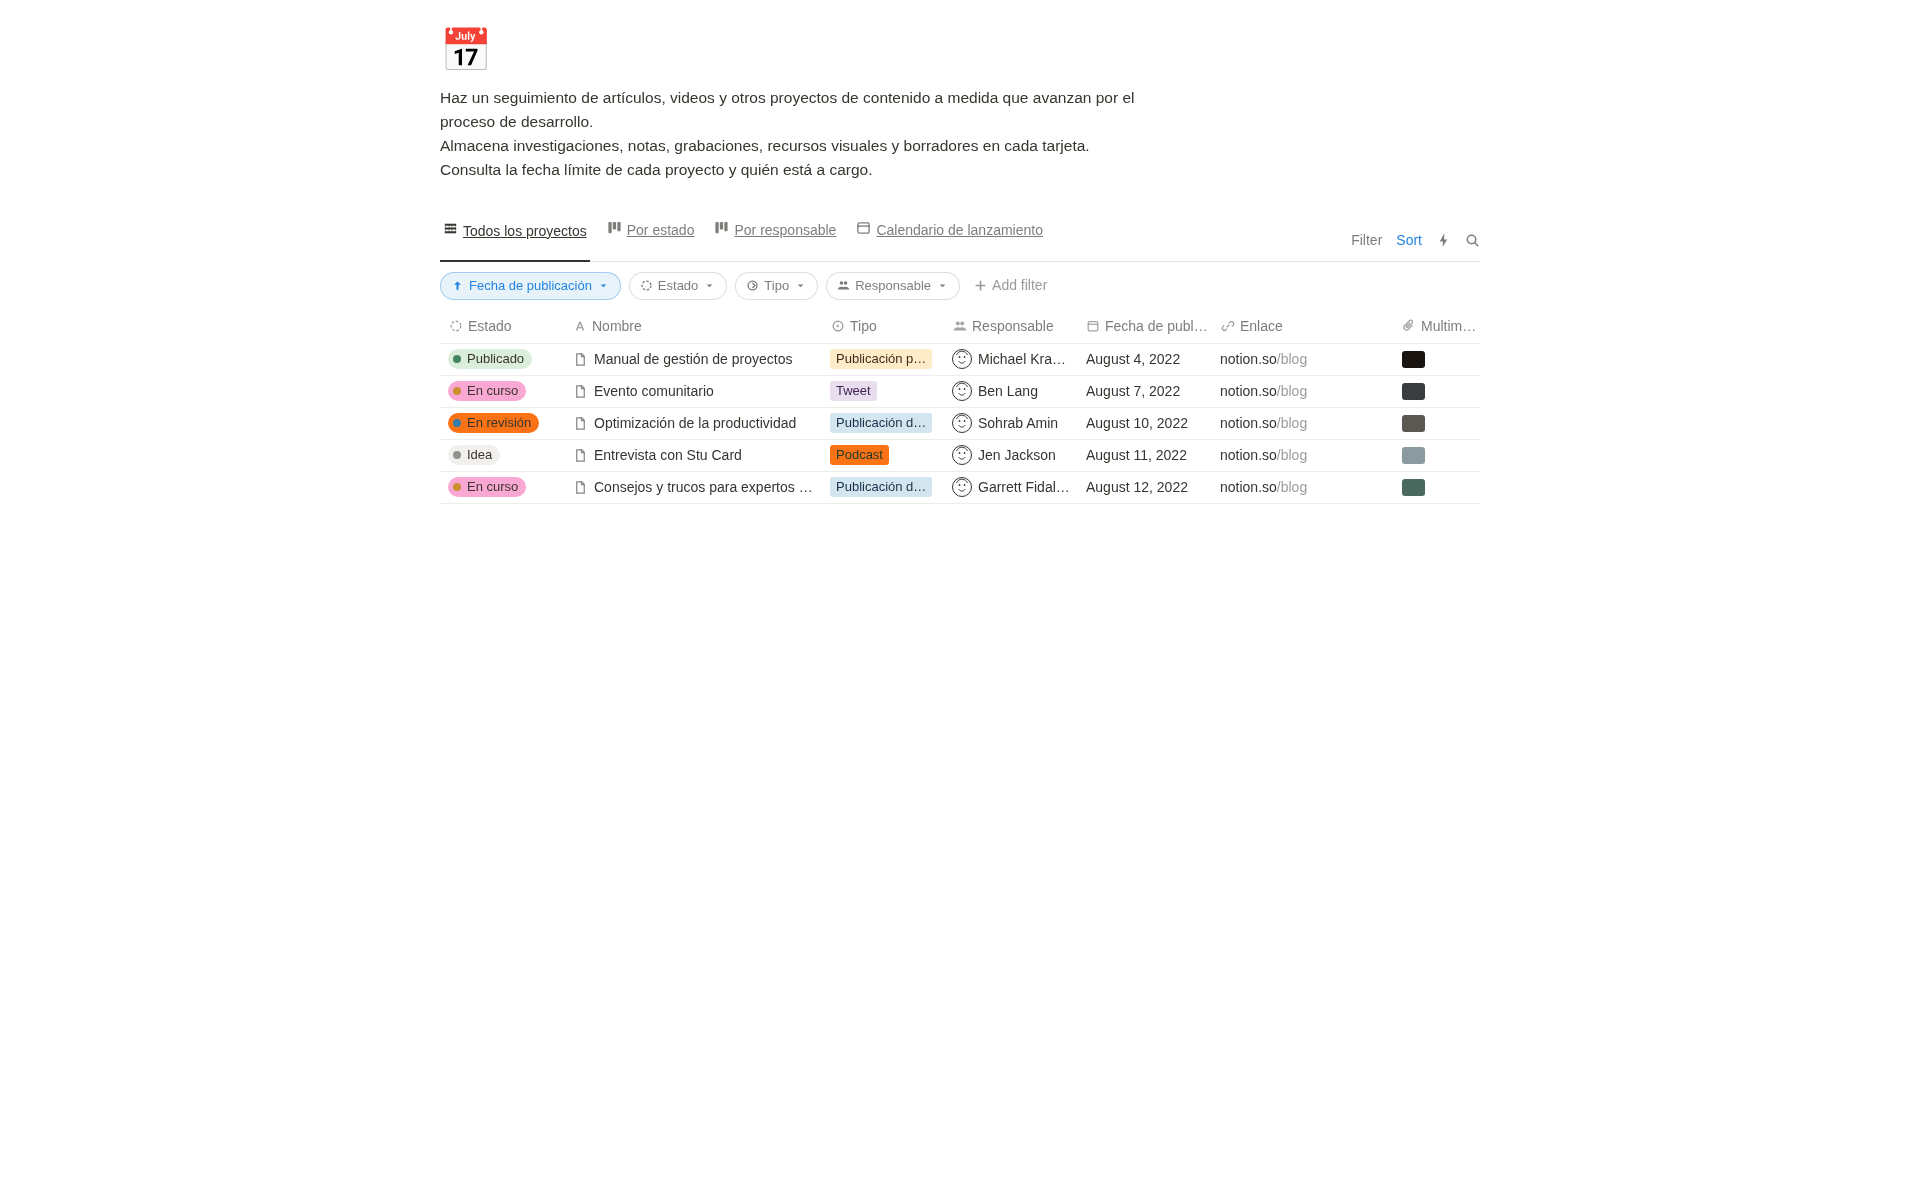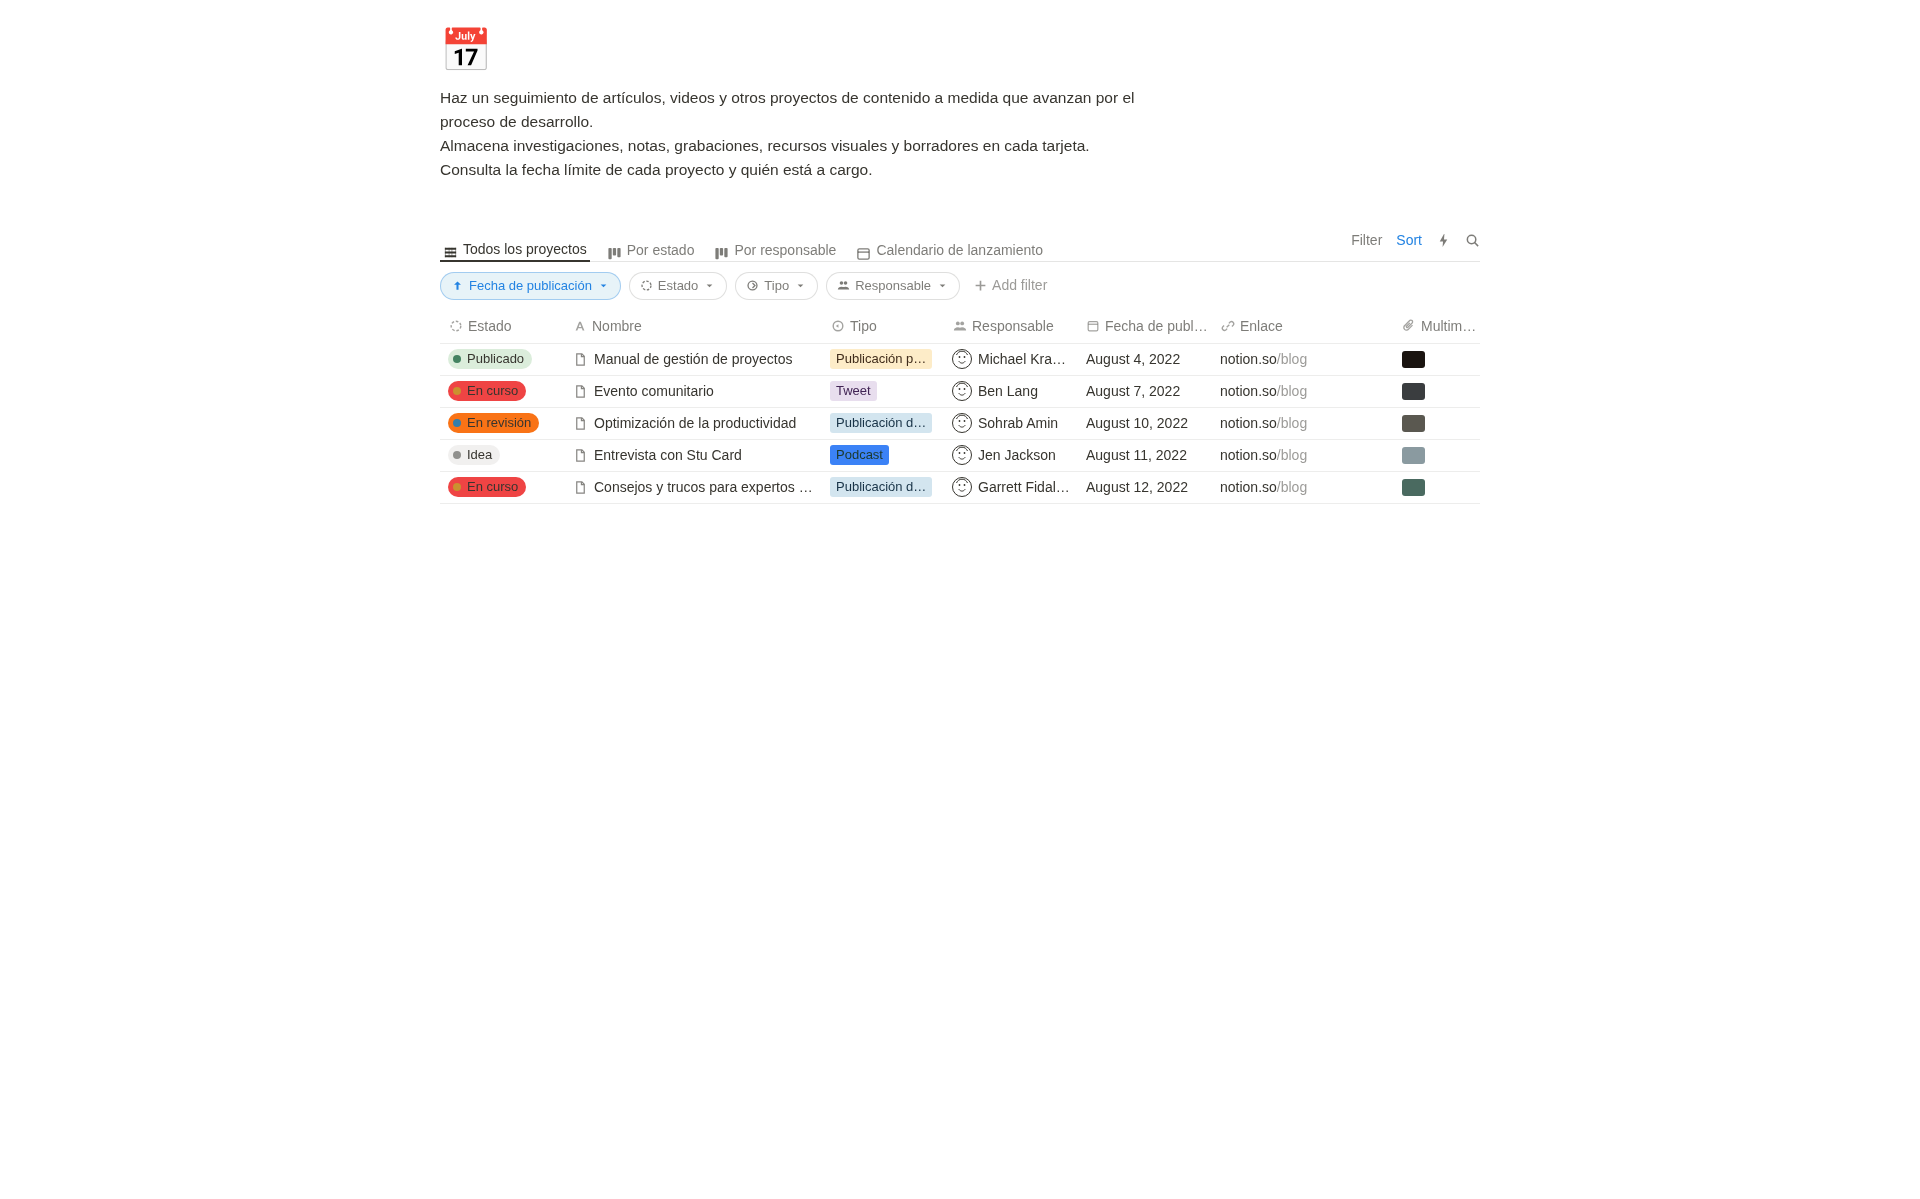--- a/index.html
+++ b/index.html
@@ -66,28 +66,29 @@
     }
     .views-left {
       display: flex;
       align-items: center;
       flex: 1;
       gap: 14px;
       height: 100%;
     }
     .view-tab {
       display: flex;
-      align-items: flex-end;
+      align-items: flex-start;
       gap: 5px;
       height: 100%;
       padding: 0 3px;
       color: rgba(55, 53, 47, 0.65);
       font-size: 14px;
       cursor: pointer;
       white-space: nowrap;
+      text-decoration: underline;
     }
     .view-tab.active {
       color: rgb(55, 53, 47);
       font-weight: 500;
       border-bottom: 2px solid rgb(55, 53, 47);
       margin-bottom: -1px;
     }
     .view-tab .vicon {
       width: 15px;
       height: 15px;
@@ -200,21 +201,21 @@
       line-height: 1.4;
     }
     .status-dot {
       width: 8px;
       height: 8px;
       border-radius: 50%;
       flex-shrink: 0;
     }
     .bg-green { background: rgb(219, 237, 219); }
     .dot-green { background: rgb(68, 131, 97); }
-    .bg-yellow { background: #ef4444; }
+    .bg-yellow { background: #f9a8d4; }
     .dot-yellow { background: rgb(203, 145, 47); }
     .bg-blue { background: #f97316; }
     .dot-blue { background: rgb(51, 126, 169); }
     .bg-gray { background: rgba(227, 226, 224, 0.5); }
     .dot-gray { background: rgb(145, 145, 142); }
 
     .doc-icon {
       width: 17px;
       height: 17px;
       display: flex;
@@ -230,21 +231,21 @@
       padding: 1px 6px;
       font-size: 13px;
       line-height: 1.4;
       overflow: hidden;
       text-overflow: ellipsis;
       max-width: 100%;
     }
     .tag-yellow { background: rgb(253, 236, 200); color: rgb(64, 44, 27); }
     .tag-purple { background: rgb(232, 222, 238); color: rgb(65, 36, 84); }
     .tag-blue { background: rgb(211, 229, 239); color: rgb(24, 51, 71); }
-    .tag-green { background: #3b82f6; color: rgb(28, 56, 41); }
+    .tag-green { background: #f97316; color: rgb(28, 56, 41); }
 
     .avatar {
       width: 20px;
       height: 20px;
       border-radius: 50%;
       margin-right: 6px;
       flex-shrink: 0;
       background: #f0f0ee;
       display: flex;
       align-items: center;

